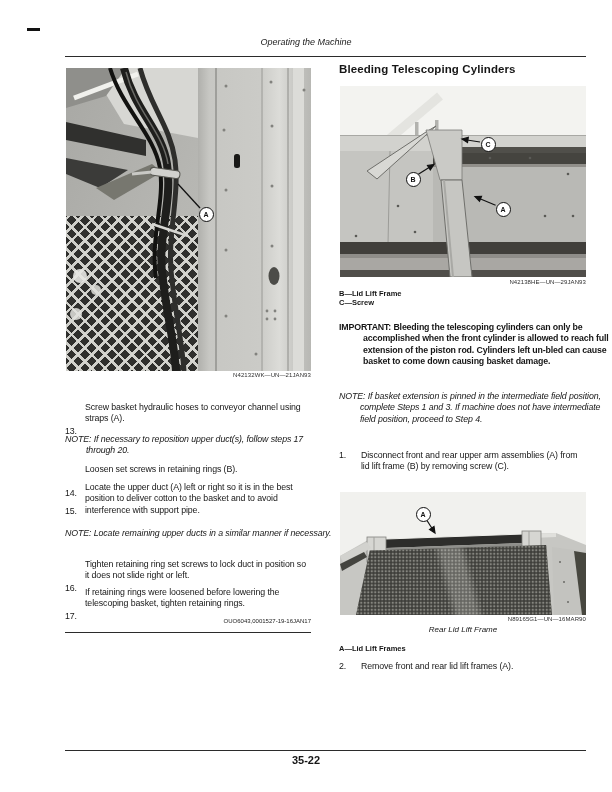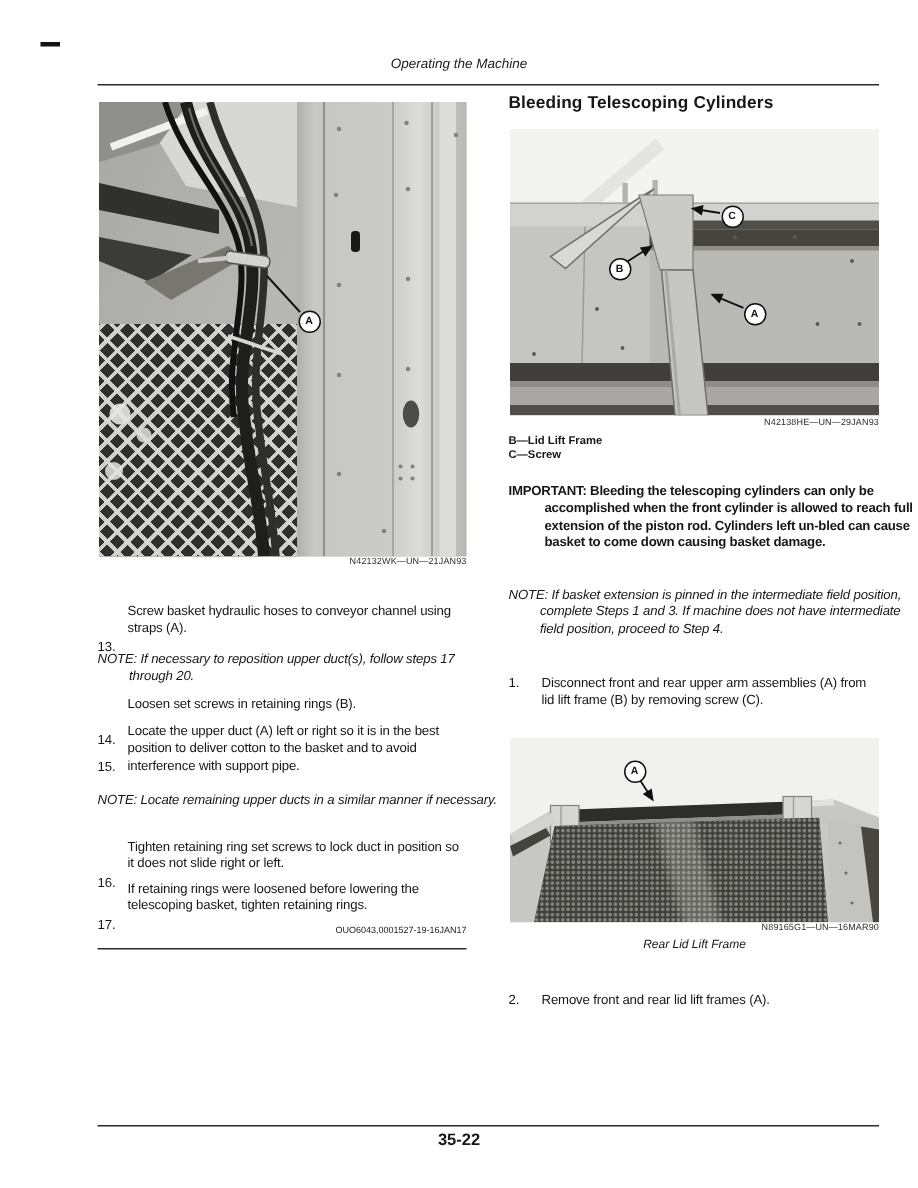--- a/index.html
+++ b/index.html
@@ -226,20 +226,21 @@
       <g stroke="#111" stroke-width="1.2" fill="#111">
         <line x1="86" y1="27" x2="91.8" y2="36"></line>
         <polygon points="95,41 94,34.6 89.6,37.4"></polygon>
       </g>
     </svg>
     <div class="pr2-mesh"></div>
     <div class="callout" style="left:75.5px; top:14.5px;">A</div>
   </div>
   <div class="t photo-id" style="left:340px; top:616px; width:246px;">N89165G1—UN—16MAR90</div>
   <div class="t fig-cap" style="left:340px; top:625px; width:246px;">Rear Lid Lift Frame</div>
+  <div class="t legend" style="left:339px; top:644px; width:248px;">A—Lid Lift Frames</div>
   <div class="t body rcol step" style="left:339px; top:661px;">
     <span class="rnum">2.</span>
     <span class="txt">Remove front and rear lid lift frames (A).</span>
   </div>
 
   <div class="rule" style="left:65px; top:750px; width:521px;"></div>
   <div class="t pagenum">35-22</div>
 
 </div>
 

